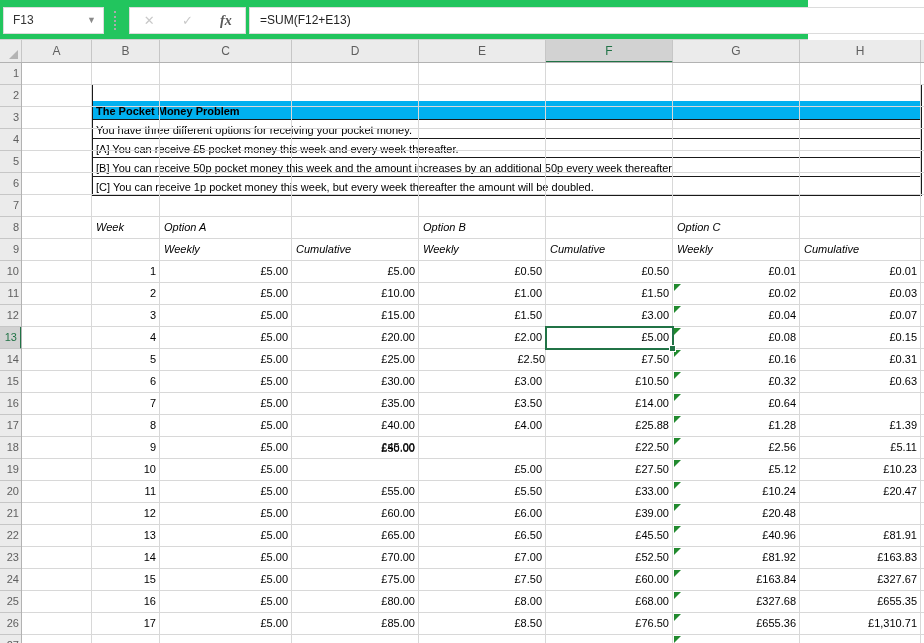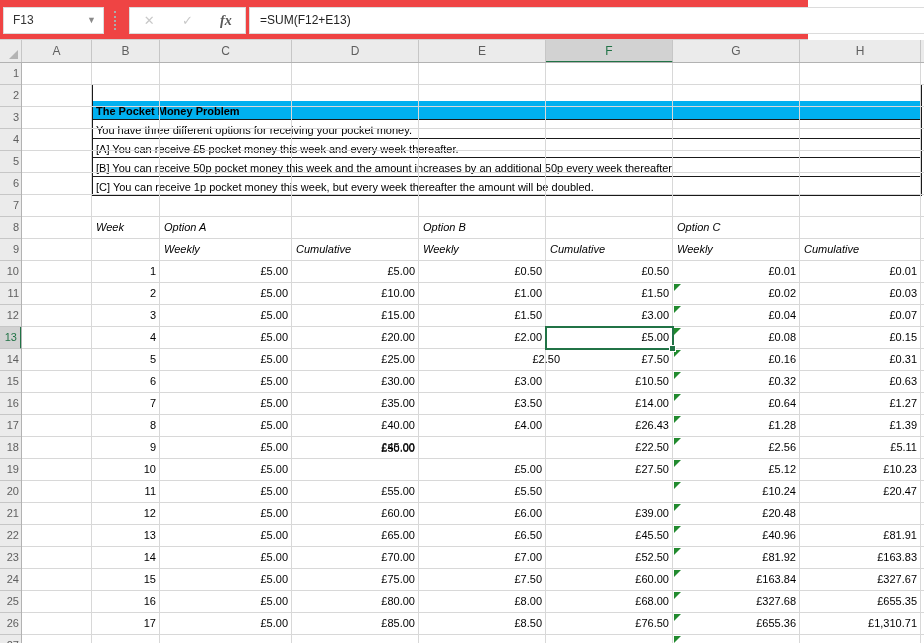--- a/index.html
+++ b/index.html
@@ -1,21 +1,21 @@
 <!DOCTYPE html>
 <html><head>
 <meta charset="utf-8">
 <style>
   * { margin:0; padding:0; box-sizing:border-box; }
   html,body { width:924px; height:643px; overflow:hidden; }
   body { font-family:"Liberation Sans","DejaVu Sans",sans-serif; background:#fff; }
   #app { position:relative; width:924px; height:643px; overflow:hidden; background:#fff; }
 
   
-  .topbar { position:absolute; left:0; top:0; width:808px; height:40px; background:#ef4444; border-bottom:1px solid #d0d0d0; }
+  .topbar { position:absolute; left:0; top:0; width:808px; height:40px; background:#22c55e; border-bottom:1px solid #d0d0d0; }
   .namebox { position:absolute; left:3px; top:7px; width:101px; height:27px; background:#fff; border:1px solid #dcdcdc; font-size:12px; color:#333; line-height:25px; padding-left:9px; }
   .namebox .caret { position:absolute; right:7px; top:0; color:#8a8a8a; font-size:9px; line-height:25px; }
   .splitter { position:absolute; left:114px; top:11px; height:19px; width:2px; border-left:2px dotted #ababab; }
   .fxbox { position:absolute; left:129px; top:7px; width:117px; height:27px; background:#fff; border:1px solid #dcdcdc; display:flex; align-items:center; }
   .fxbox span { flex:1; text-align:center; }
   .fxbox .dis { color:#c9c9c9; font-size:13px; font-weight:bold; }
   .fxbox .fx { color:#595959; font-style:italic; font-weight:bold; font-family:"Liberation Serif","DejaVu Serif",serif; font-size:14px; }
   .formulabar { position:absolute; left:249px; top:7px; width:675px; height:27px; background:#fff; border:1px solid #dcdcdc; border-right:none; font-size:12px; color:#222; line-height:25px; padding-left:10px; }
 
   
@@ -188,62 +188,62 @@
     <div class="cell num" style="left: 92px; top: 327px; width: 68px;">4</div>
     <div class="cell num" style="left: 160px; top: 327px; width: 132px;">£5.00</div>
     <div class="cell num" style="left: 292px; top: 327px; width: 127px;">£20.00</div>
     <div class="cell num" style="left: 419px; top: 327px; width: 127px;">£2.00</div>
     <div class="cell num" style="left: 546px; top: 327px; width: 127px;">£5.00</div>
     <div class="cell num" style="left: 673px; top: 327px; width: 127px;">£0.08</div>
     <div class="cell num" style="left: 800px; top: 327px; width: 121px;">£0.15</div>
     <div class="cell num" style="left: 92px; top: 349px; width: 68px;">5</div>
     <div class="cell num" style="left: 160px; top: 349px; width: 132px;">£5.00</div>
     <div class="cell num" style="left: 292px; top: 349px; width: 127px;">£25.00</div>
-    <div class="cell num" style="left: 437px; top: 349px; width: 127px;">£2.50</div>
+    <div class="cell num" style="left: 422px; top: 349px; width: 127px;">£2.50</div>
     <div class="cell num" style="left: 546px; top: 349px; width: 127px;">£7.50</div>
     <div class="cell num" style="left: 673px; top: 349px; width: 127px;">£0.16</div>
     <div class="cell num" style="left: 800px; top: 349px; width: 121px;">£0.31</div>
     <div class="cell num" style="left: 92px; top: 371px; width: 68px;">6</div>
     <div class="cell num" style="left: 160px; top: 371px; width: 132px;">£5.00</div>
     <div class="cell num" style="left: 292px; top: 371px; width: 127px;">£30.00</div>
     <div class="cell num" style="left: 419px; top: 371px; width: 127px;">£3.00</div>
     <div class="cell num" style="left: 546px; top: 371px; width: 127px;">£10.50</div>
     <div class="cell num" style="left: 673px; top: 371px; width: 127px;">£0.32</div>
     <div class="cell num" style="left: 800px; top: 371px; width: 121px;">£0.63</div>
     <div class="cell num" style="left: 92px; top: 393px; width: 68px;">7</div>
     <div class="cell num" style="left: 160px; top: 393px; width: 132px;">£5.00</div>
     <div class="cell num" style="left: 292px; top: 393px; width: 127px;">£35.00</div>
     <div class="cell num" style="left: 419px; top: 393px; width: 127px;">£3.50</div>
     <div class="cell num" style="left: 546px; top: 393px; width: 127px;">£14.00</div>
     <div class="cell num" style="left: 673px; top: 393px; width: 127px;">£0.64</div>
-    <div class="cell num" style="left: 800px; top: 393px; width: 121px;">£1.27</div>
     <div class="cell num" style="left: 92px; top: 415px; width: 68px;">8</div>
     <div class="cell num" style="left: 160px; top: 415px; width: 132px;">£5.00</div>
     <div class="cell num" style="left: 292px; top: 415px; width: 127px;">£40.00</div>
     <div class="cell num" style="left: 419px; top: 415px; width: 127px;">£4.00</div>
-    <div class="cell num" style="left: 546px; top: 415px; width: 127px;">£26.43</div>
+    <div class="cell num" style="left: 546px; top: 415px; width: 127px;">£25.88</div>
     <div class="cell num" style="left: 673px; top: 415px; width: 127px;">£1.28</div>
     <div class="cell num" style="left: 800px; top: 415px; width: 121px;">£1.39</div>
     <div class="cell num" style="left: 92px; top: 437px; width: 68px;">9</div>
     <div class="cell num" style="left: 160px; top: 437px; width: 132px;">£5.00</div>
     <div class="cell num" style="left: 292px; top: 437px; width: 127px;">£45.00</div>
     <div class="cell num" style="left: 546px; top: 437px; width: 127px;">£22.50</div>
     <div class="cell num" style="left: 673px; top: 437px; width: 127px;">£2.56</div>
     <div class="cell num" style="left: 800px; top: 437px; width: 121px;">£5.11</div>
     <div class="cell num" style="left: 92px; top: 459px; width: 68px;">10</div>
     <div class="cell num" style="left: 160px; top: 459px; width: 132px;">£5.00</div>
     <div class="cell num" style="left: 292px; top: 438px; width: 127px;">£50.00</div>
     <div class="cell num" style="left: 419px; top: 459px; width: 127px;">£5.00</div>
     <div class="cell num" style="left: 546px; top: 459px; width: 127px;">£27.50</div>
     <div class="cell num" style="left: 673px; top: 459px; width: 127px;">£5.12</div>
     <div class="cell num" style="left: 800px; top: 459px; width: 121px;">£10.23</div>
     <div class="cell num" style="left: 92px; top: 481px; width: 68px;">11</div>
     <div class="cell num" style="left: 160px; top: 481px; width: 132px;">£5.00</div>
     <div class="cell num" style="left: 292px; top: 481px; width: 127px;">£55.00</div>
     <div class="cell num" style="left: 419px; top: 481px; width: 127px;">£5.50</div>
+    <div class="cell num" style="left: 546px; top: 481px; width: 127px;">£33.00</div>
     <div class="cell num" style="left: 673px; top: 481px; width: 127px;">£10.24</div>
     <div class="cell num" style="left: 800px; top: 481px; width: 121px;">£20.47</div>
     <div class="cell num" style="left: 92px; top: 503px; width: 68px;">12</div>
     <div class="cell num" style="left: 160px; top: 503px; width: 132px;">£5.00</div>
     <div class="cell num" style="left: 292px; top: 503px; width: 127px;">£60.00</div>
     <div class="cell num" style="left: 419px; top: 503px; width: 127px;">£6.00</div>
     <div class="cell num" style="left: 546px; top: 503px; width: 127px;">£39.00</div>
     <div class="cell num" style="left: 673px; top: 503px; width: 127px;">£20.48</div>
     <div class="cell num" style="left: 92px; top: 525px; width: 68px;">13</div>
     <div class="cell num" style="left: 160px; top: 525px; width: 132px;">£5.00</div>

